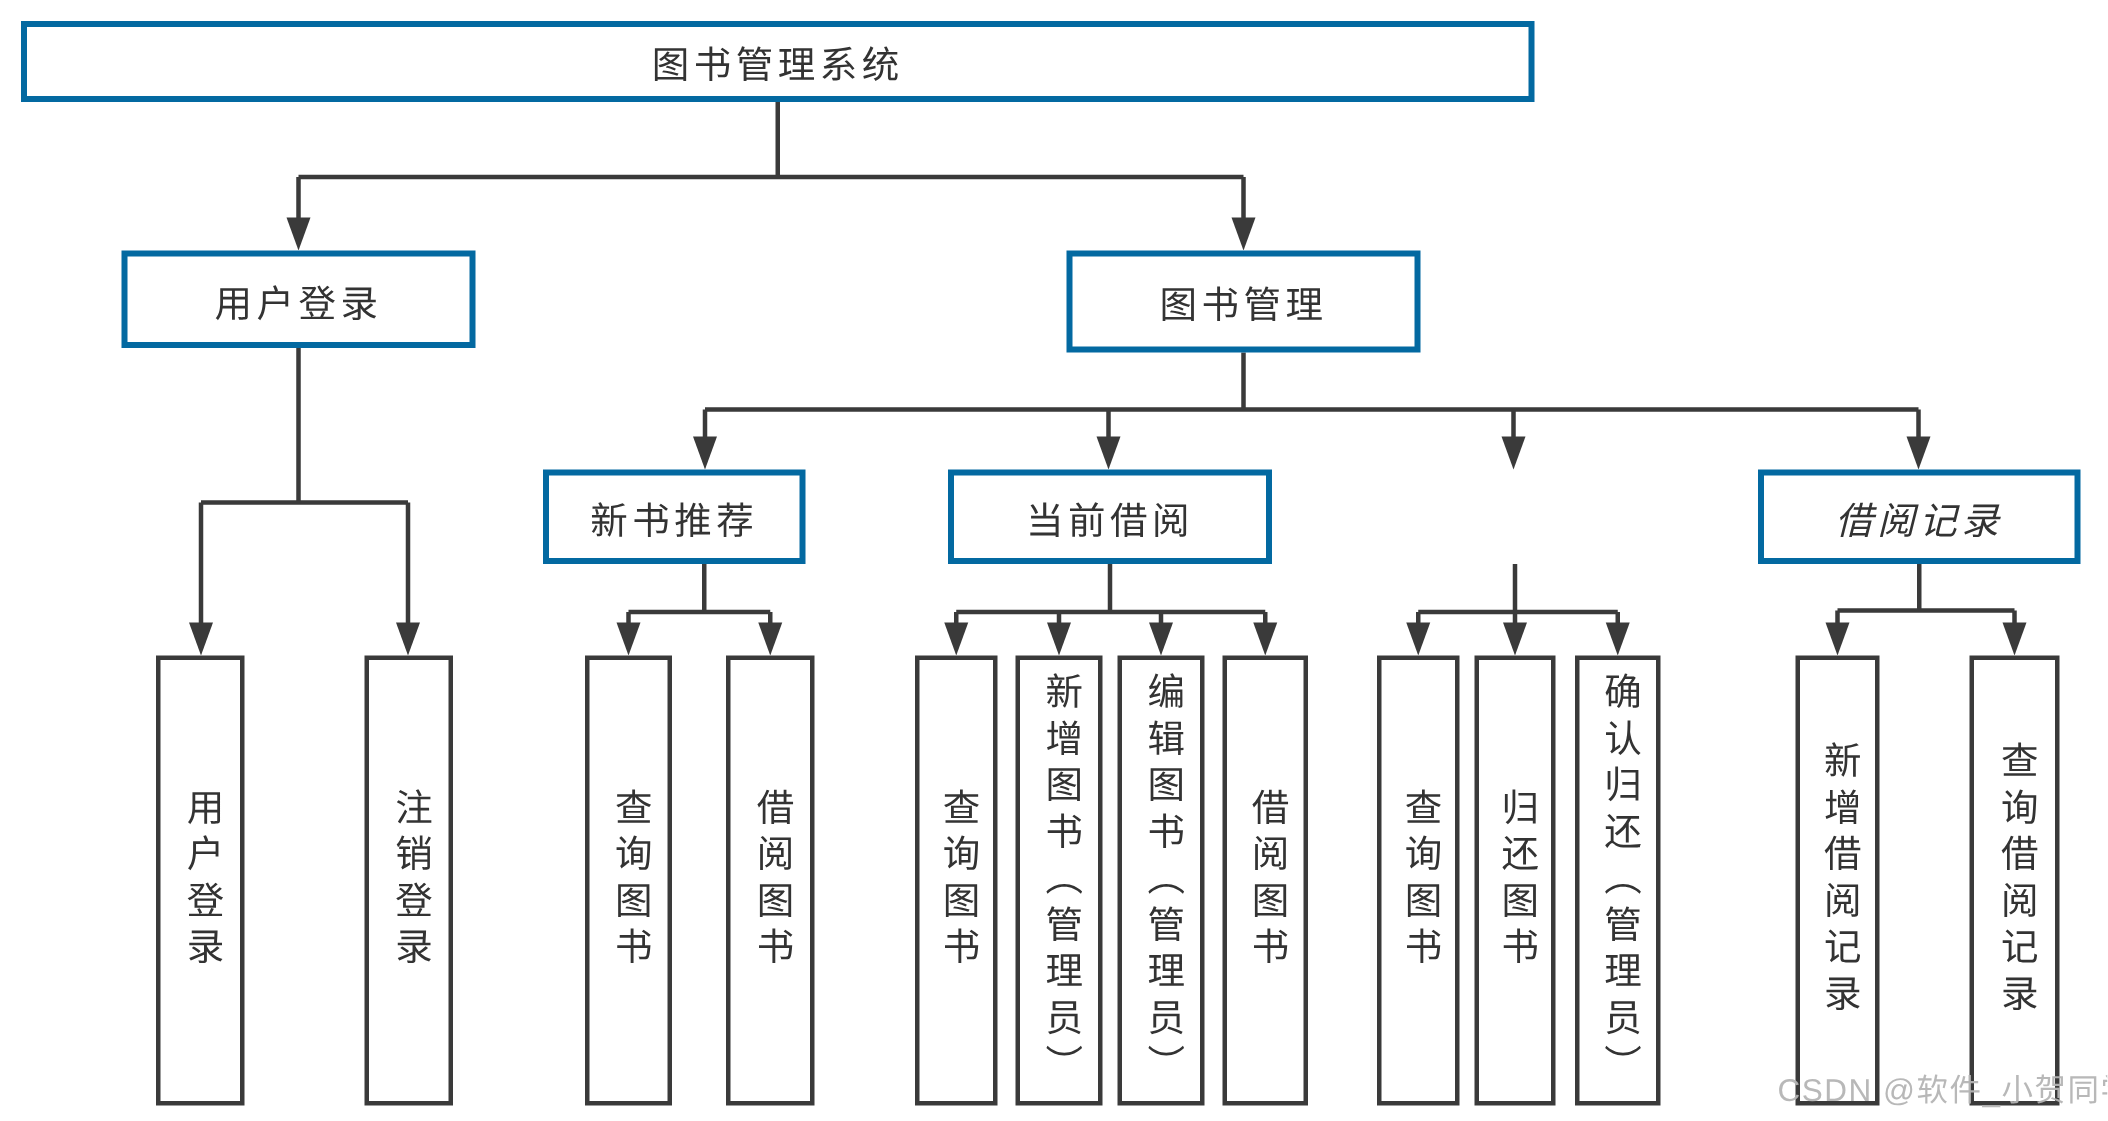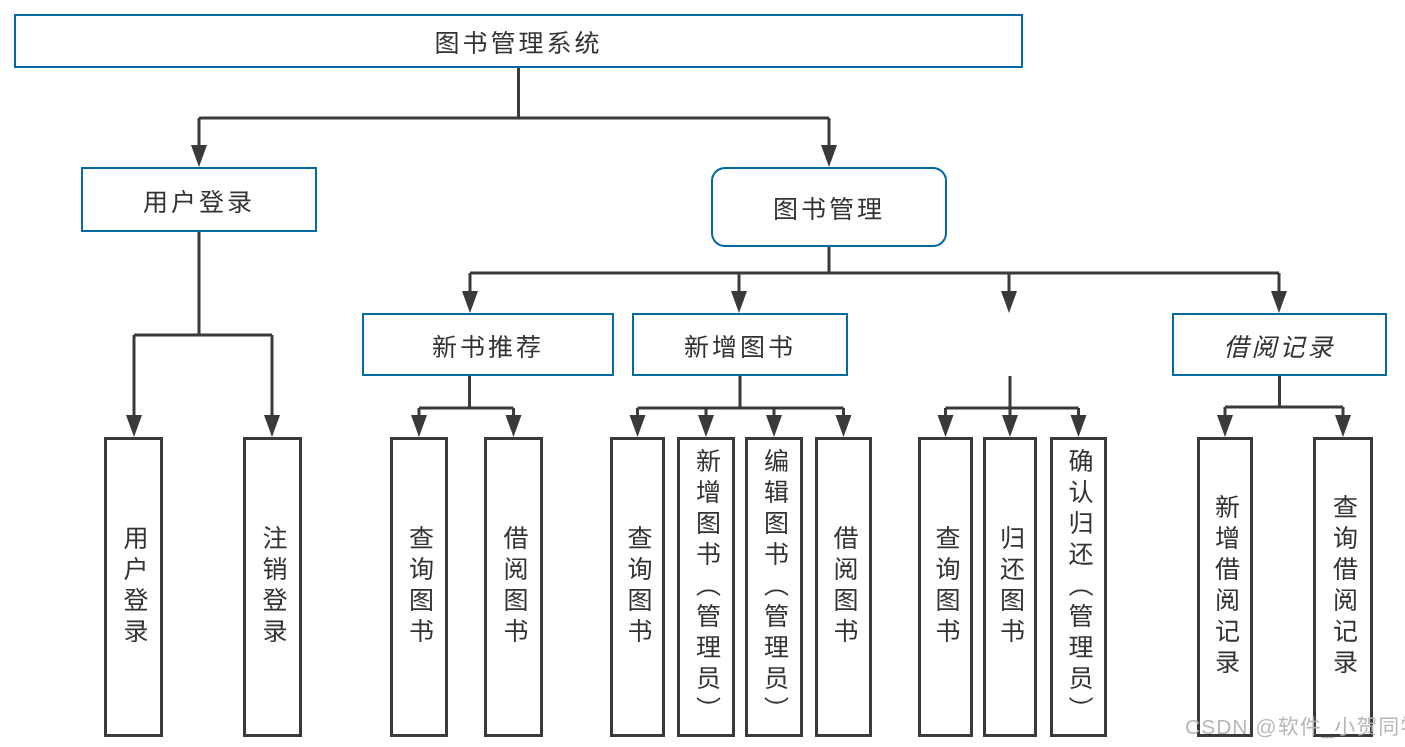--- a/index.html
+++ b/index.html
@@ -18,35 +18,35 @@
   .connectors {
     position: absolute;
     left: 0; top: 0;
     width: 1405px;
     height: 747px;
     z-index: 1;
   }
   .node {
     position: absolute;
     box-sizing: border-box;
-    border: 2px solid #0369a1;
+    border: 4px solid #0369a1;
     background: #ffffff;
     display: flex;
     align-items: center;
     justify-content: center;
     color: #333333;
     font-size: 25px;
     letter-spacing: 3px;
     z-index: 2;
     white-space: nowrap;
   }
   .node-root   { left: 14px;  top: 14px;  width: 1009px; height: 54px; }
   .node-l2-a   { left: 81px;  top: 167px; width: 236px;  height: 65px; }
-  .node-l2-b   { left: 711px; top: 167px; width: 236px;  height: 80px; border-radius: 14px; }
-  .node-l3-a   { left: 362px; top: 313px; width: 252px;  height: 63px; }
+  .node-l2-b   { left: 711px; top: 167px; width: 236px;  height: 68px; }
+  .node-l3-a   { left: 362px; top: 313px; width: 175px;  height: 63px; }
   .node-l3-b   { left: 632px; top: 313px; width: 216px;  height: 63px; }
   .node-l3-c   { left: 903px; top: 313px; width: 214px;  height: 63px; }
   .node-l3-d   { left: 1172px;top: 313px; width: 215px;  height: 63px; font-style: italic; }
   .leaf {
     position: absolute;
     top: 437px;
     height: 300px;
     box-sizing: border-box;
     border: 3px solid #3a3a3a;
     background: #ffffff;
@@ -111,21 +111,21 @@
       <polygon points="1335,415 1351,415 1343,437"></polygon>
     </g>
   </svg>
 
   <div class="node node-root">图书管理系统</div>
 
   <div class="node node-l2-a">用户登录</div>
   <div class="node node-l2-b">图书管理</div>
 
   <div class="node node-l3-a">新书推荐</div>
-  <div class="node node-l3-b">新增图书</div>
+  <div class="node node-l3-b">当前借阅</div>
   <div class="node node-l3-d">借阅记录</div>
 
   <div class="leaf" style="left:104px;width:59px">
     <span class="vtext">用户登录</span>
   </div>
   <div class="leaf" style="left:243px;width:59px">
     <span class="vtext">注销登录</span>
   </div>
 
   <div class="leaf" style="left:390px;width:58px">

